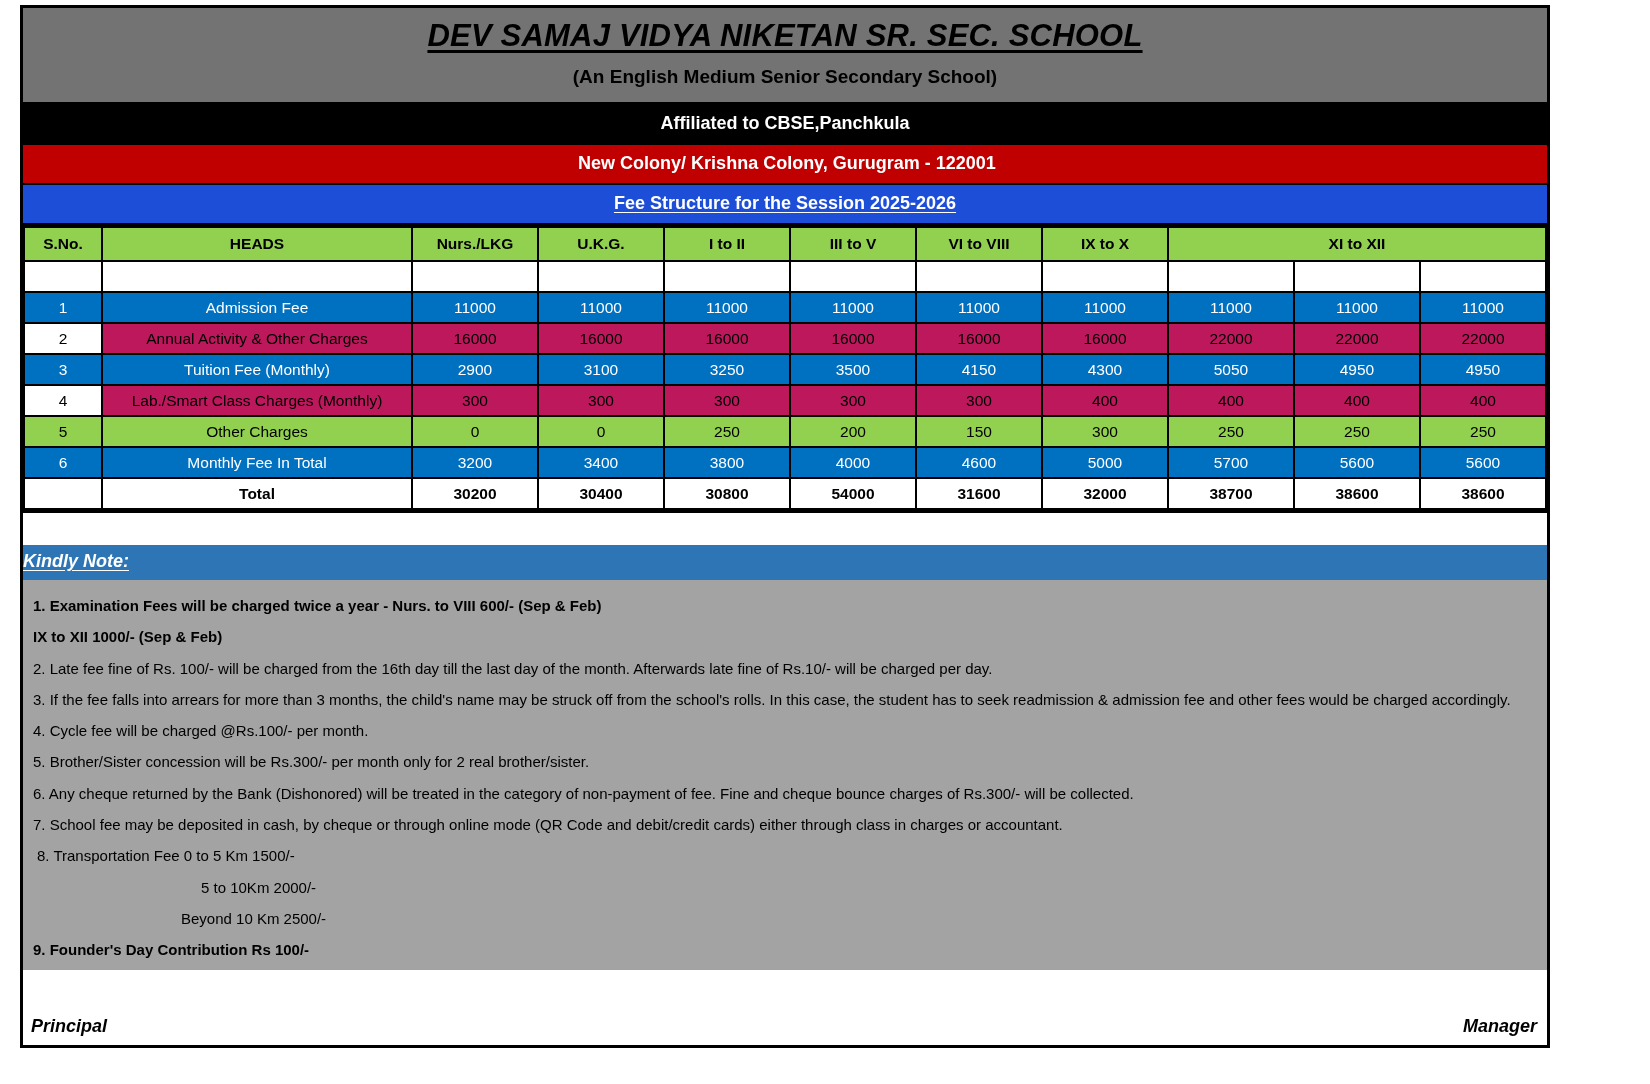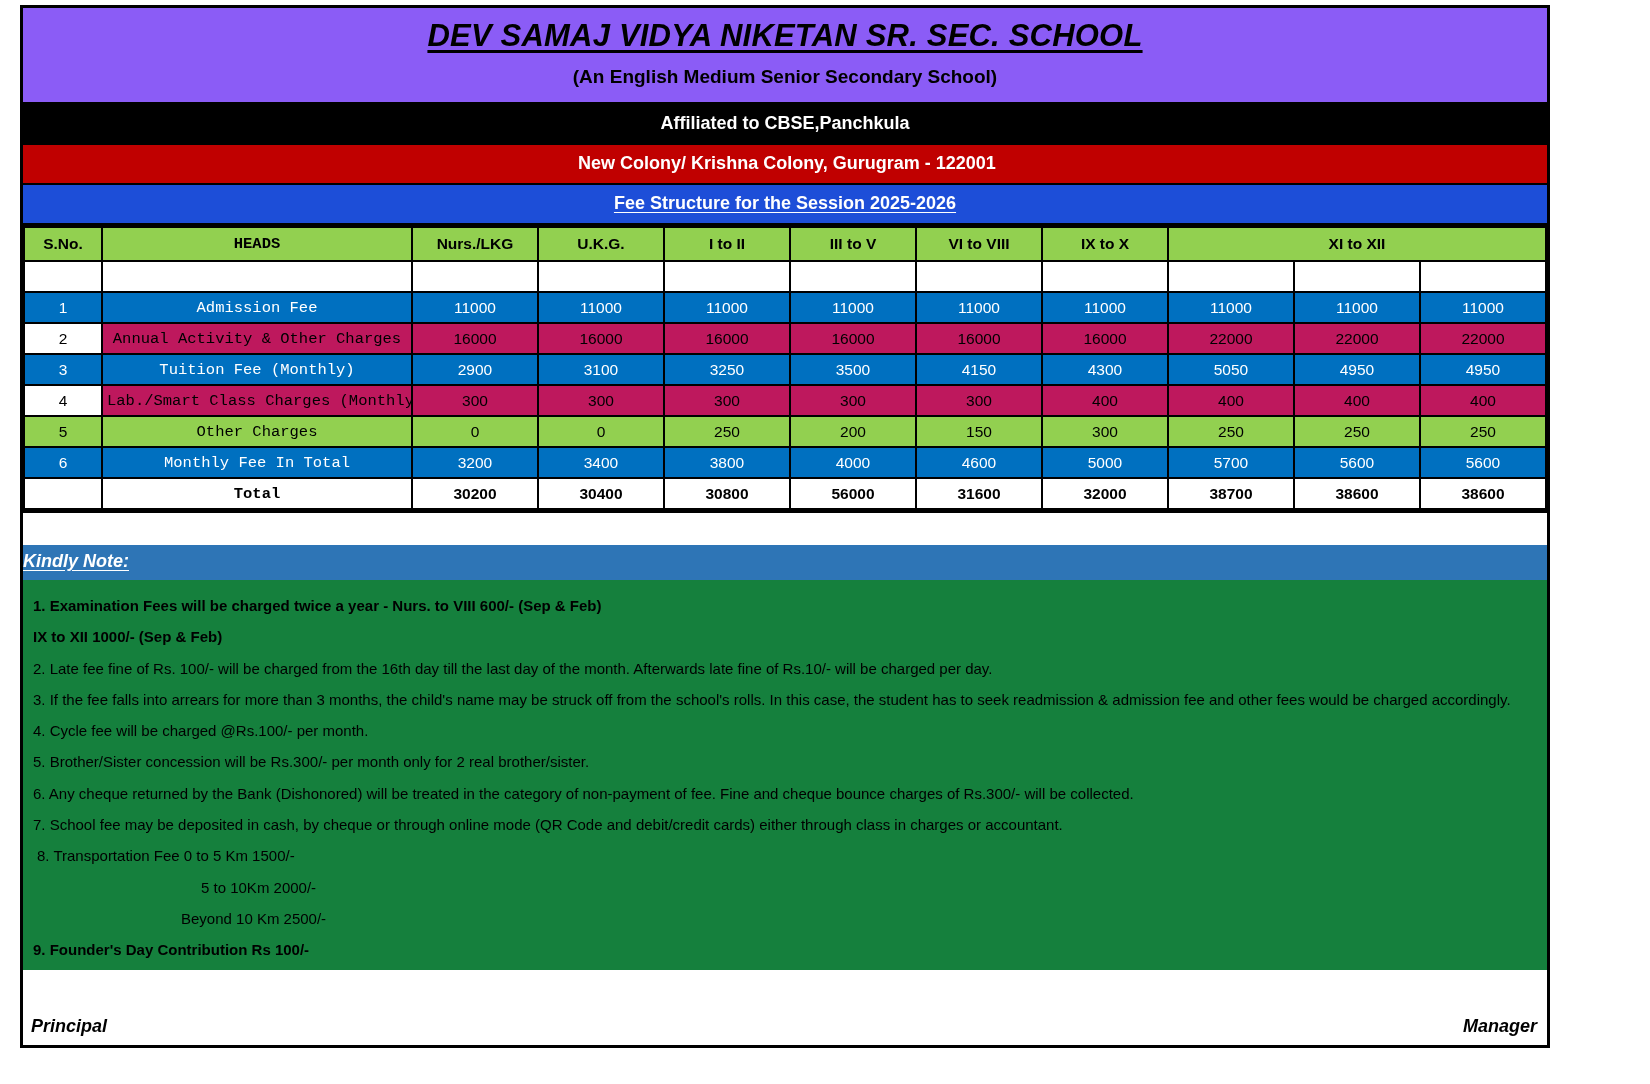--- a/index.html
+++ b/index.html
@@ -29,21 +29,21 @@
     background: #ffffff;
   }
 
   
   .banner {
     box-sizing: border-box;
     text-align: center;
     width: 100%;
   }
   .banner-yellow {
-    background: #8b5cf6;
+    background: #737373;
     padding: 6px 0 10px 0;
     border-bottom: 3px solid #000;
   }
   .school-name {
     font-size: 31px;
     font-weight: bold;
     font-style: italic;
     letter-spacing: 0.2px;
     text-decoration: underline;
     text-underline-offset: 4px;
@@ -105,21 +105,20 @@
   }
   table.fee th {
     background: #92D050;
     color: #000;
     font-weight: bold;
     height: 34px;
   }
   td.heads, th.heads {
     text-align: left;
     padding-left: 7px;
-    font-family: Liberation Mono, monospace;
   }
   th.heads { text-align: center; }
   .spacer-row td {
     height: 33px;
     background: #ffffff;
   }
   .r-blue td { background: #0070C0; color: #ffffff; }
   .r-white td { background: #be185d; color: #000000; }
   .r-green td { background: #92D050; color: #000000; }
   .r-white-sn { background: #ffffff !important; color: #000 !important; }
@@ -149,21 +148,21 @@
     font-weight: bold;
     font-style: italic;
     padding: 6px 0 8px 0;
   }
   .note-banner span {
     text-decoration: underline;
     text-underline-offset: 3px;
   }
   .notes {
     padding: 10px 11px 4px 8px;
-    background: #15803d;
+    background: #a3a3a3;
   }
   .note {
     font-size: 15px;
     line-height: 1.42;
     padding: 5px 2px 5px 2px;
     color: #000;
   }
   .note.bold { font-weight: bold; }
   .note.center { text-align: left; }
   .note.ind1 { padding-left: 170px; }
@@ -325,21 +324,21 @@
           <td>5600</td>
           <td>5600</td>
         </tr>
 
         <tr class="total-row">
           <td></td>
           <td class="heads">Total</td>
           <td>30200</td>
           <td>30400</td>
           <td>30800</td>
-          <td>56000</td>
+          <td>54000</td>
           <td>31600</td>
           <td>32000</td>
           <td>38700</td>
           <td>38600</td>
           <td>38600</td>
         </tr>
       </tbody>
     </table>
 
     <div class="gap-row"></div>

